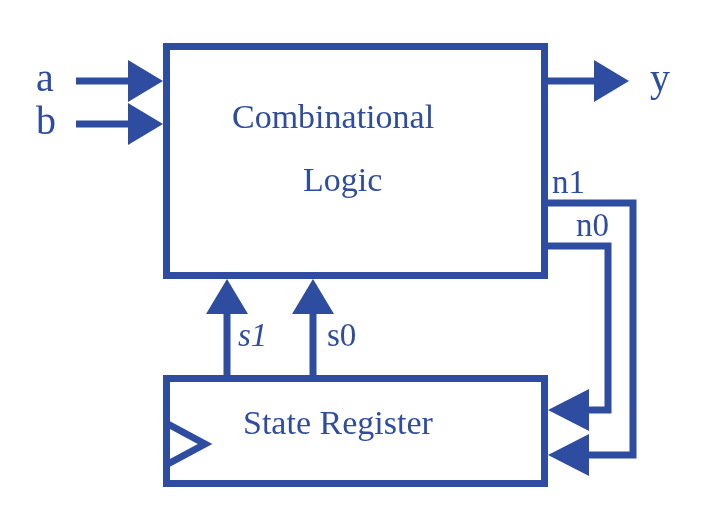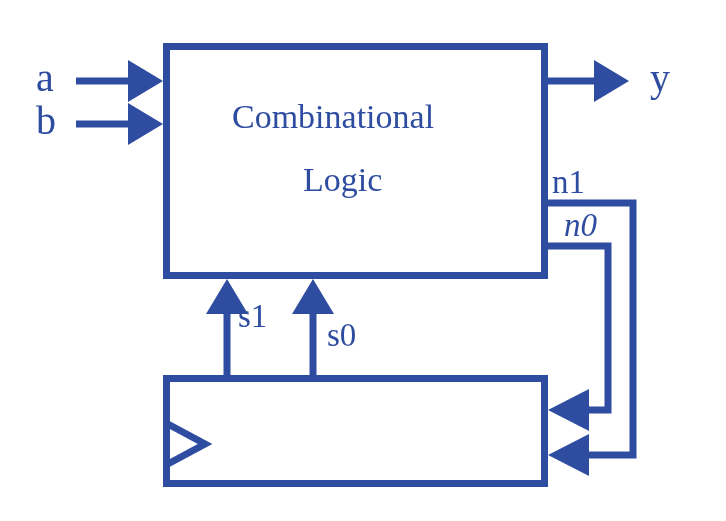--- a/index.html
+++ b/index.html
@@ -40,22 +40,22 @@
     font-size: 34px;
   }
   .lbl-sig {
     font-size: 33px;
   }
   
   #label-a      { left: 36px;  top: 58px;  }
   #label-b      { left: 36px;  top: 101px; }
   #label-y      { left: 650px; top: 58px;  }
   #label-n1     { left: 552px; top: 166px; text-align: center; }
-  #label-n0     { left: 564px; top: 209px; font-style: italic; }
-  #label-s1     { left: 238px; top: 300px; }
+  #label-n0     { left: 576px; top: 209px; }
+  #label-s1     { left: 238px; top: 319px; font-style: italic; }
   #label-s0     { left: 327px; top: 319px; }
   #label-comb1  { left: 232px; top: 100px; }
   #label-comb2  { left: 303px; top: 163px; }
   #label-statereg { left: 243px; top: 406px; }
 </style>
 </head>
 <body>
 
 <div id="diagram-root">
 
@@ -105,14 +105,15 @@
   <div class="lbl lbl-sig" id="label-n0">n0</div>
 
   <div class="lbl lbl-sig" id="label-s1">s1</div>
 
   <div class="lbl lbl-sig" id="label-s0">s0</div>
 
   <div class="lbl lbl-box" id="label-comb1">Combinational</div>
 
   <div class="lbl lbl-box" id="label-comb2">Logic</div>
 
+  <div class="lbl lbl-box" id="label-statereg">State Register</div>
 
 </div>
 
 </body></html>

